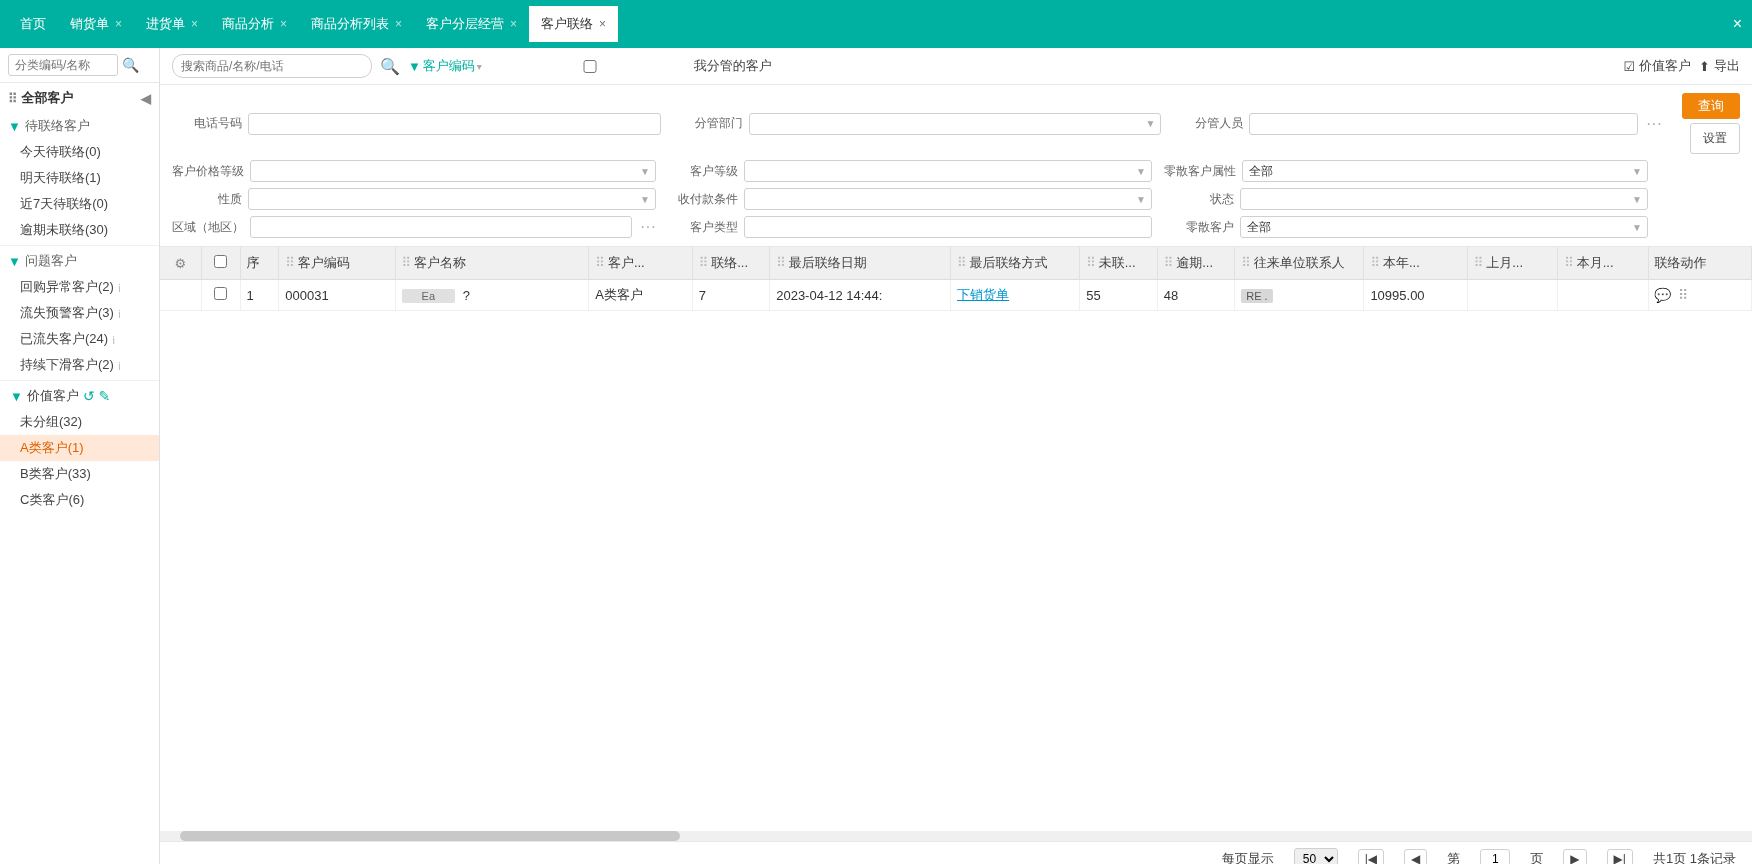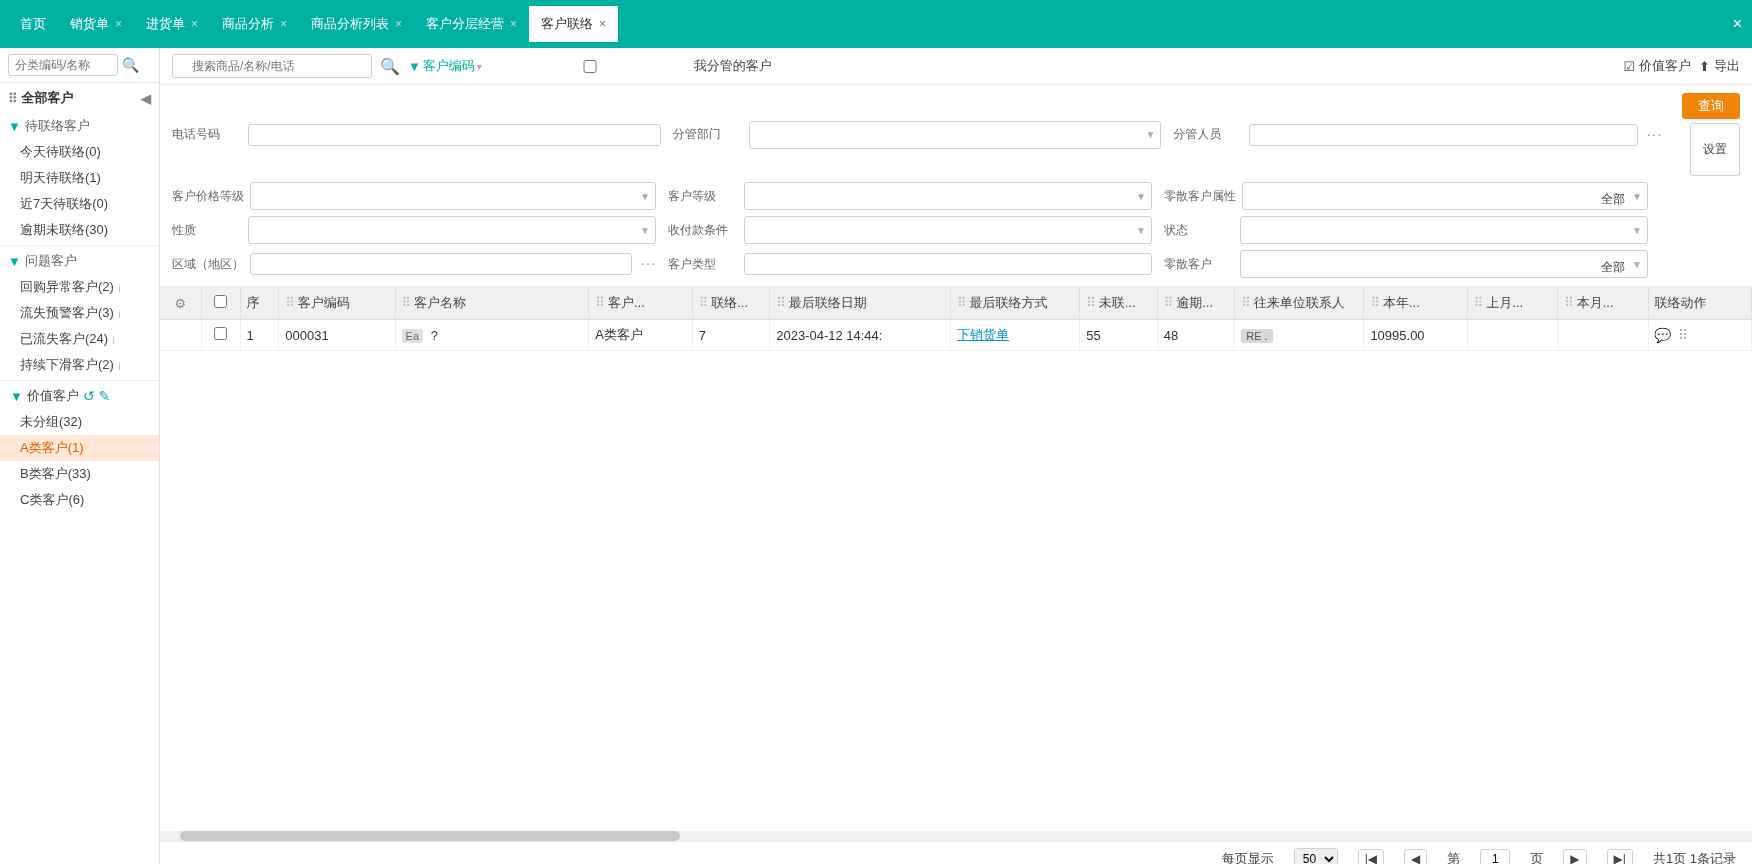--- a/index.html
+++ b/index.html
@@ -150,22 +150,22 @@
       background: #fff;
       padding: 6px 12px;
       display: flex;
       align-items: center;
       gap: 8px;
       border-bottom: 1px solid #e8e8e8;
       flex-shrink: 0;
     }
     .filter-toolbar input {
       border: 1px solid #d0d0d0;
-      border-radius: 2px;
-      padding: 4px 19px;
+      border-radius: 11px;
+      padding: 4px 8px;
       font-size: 12px;
       width: 200px;
       outline: none;
     }
     .filter-toolbar .search-btn {
       color: #00b0a0;
       font-size: 16px;
       cursor: pointer;
     }
     .filter-more {
@@ -225,40 +225,39 @@
       display: flex;
       align-items: center;
       gap: 6px;
       flex: 1;
     }
     .filter-label {
       font-size: 12px;
       color: #666;
       white-space: nowrap;
       min-width: 70px;
-      text-align: left;
+      text-align: right;
     }
     .filter-select-wrap {
       position: relative;
       flex: 1;
       display: flex;
       align-items: center;
     }
     .filter-select-wrap select {
       width: 100%;
       border: 1px solid #d0d0d0;
       border-radius: 3px;
-      padding: 9px 22px 3px 6px;
+      padding: 3px 22px 3px 6px;
       font-size: 12px;
       color: #333;
       background: #fff;
       appearance: none;
       outline: none;
       cursor: pointer;
-      text-align: right;
     }
     .filter-select-wrap .chevron {
       position: absolute;
       right: 6px;
       color: #aaa;
       pointer-events: none;
       font-size: 10px;
     }
     .filter-input {
       flex: 1;
@@ -288,21 +287,21 @@
       border-radius: 3px;
       padding: 4px 16px;
       font-size: 13px;
       cursor: pointer;
     }
     .btn-setting {
       background: #fff;
       color: #444;
       border: 1px solid #d0d0d0;
       border-radius: 3px;
-      padding: 17px 12px;
+      padding: 6px 12px;
       font-size: 12px;
       cursor: pointer;
     }
 
     
     .table-wrap {
       flex: 1;
       overflow-y: auto;
       overflow-x: auto;
       background: #fff;
@@ -703,21 +702,21 @@
         </thead>
         <tbody>
           <tr>
             <td class="gear-cell"></td>
             <td class="checkbox-cell td-center">
               <input type="checkbox" style="">
             </td>
             <td>1</td>
             <td>000031</td>
             <td>
-              <span style="background:#e0e0e0;padding:1px 4px;border-radius:2px;font-size:11px;color:#666;margin-right:4px;">Ea</span>
+              <span style="background:#e0e0e0;padding:1px 20px;border-radius:2px;font-size:11px;color:#666;margin-right:4px;">Ea</span>
               <span>?</span>
             </td>
             <td>A类客户</td>
             <td>7</td>
             <td>2023-04-12 14:44:</td>
             <td>
               <span class="td-link">下销货单</span>
             </td>
             <td>55</td>
             <td>48</td>

